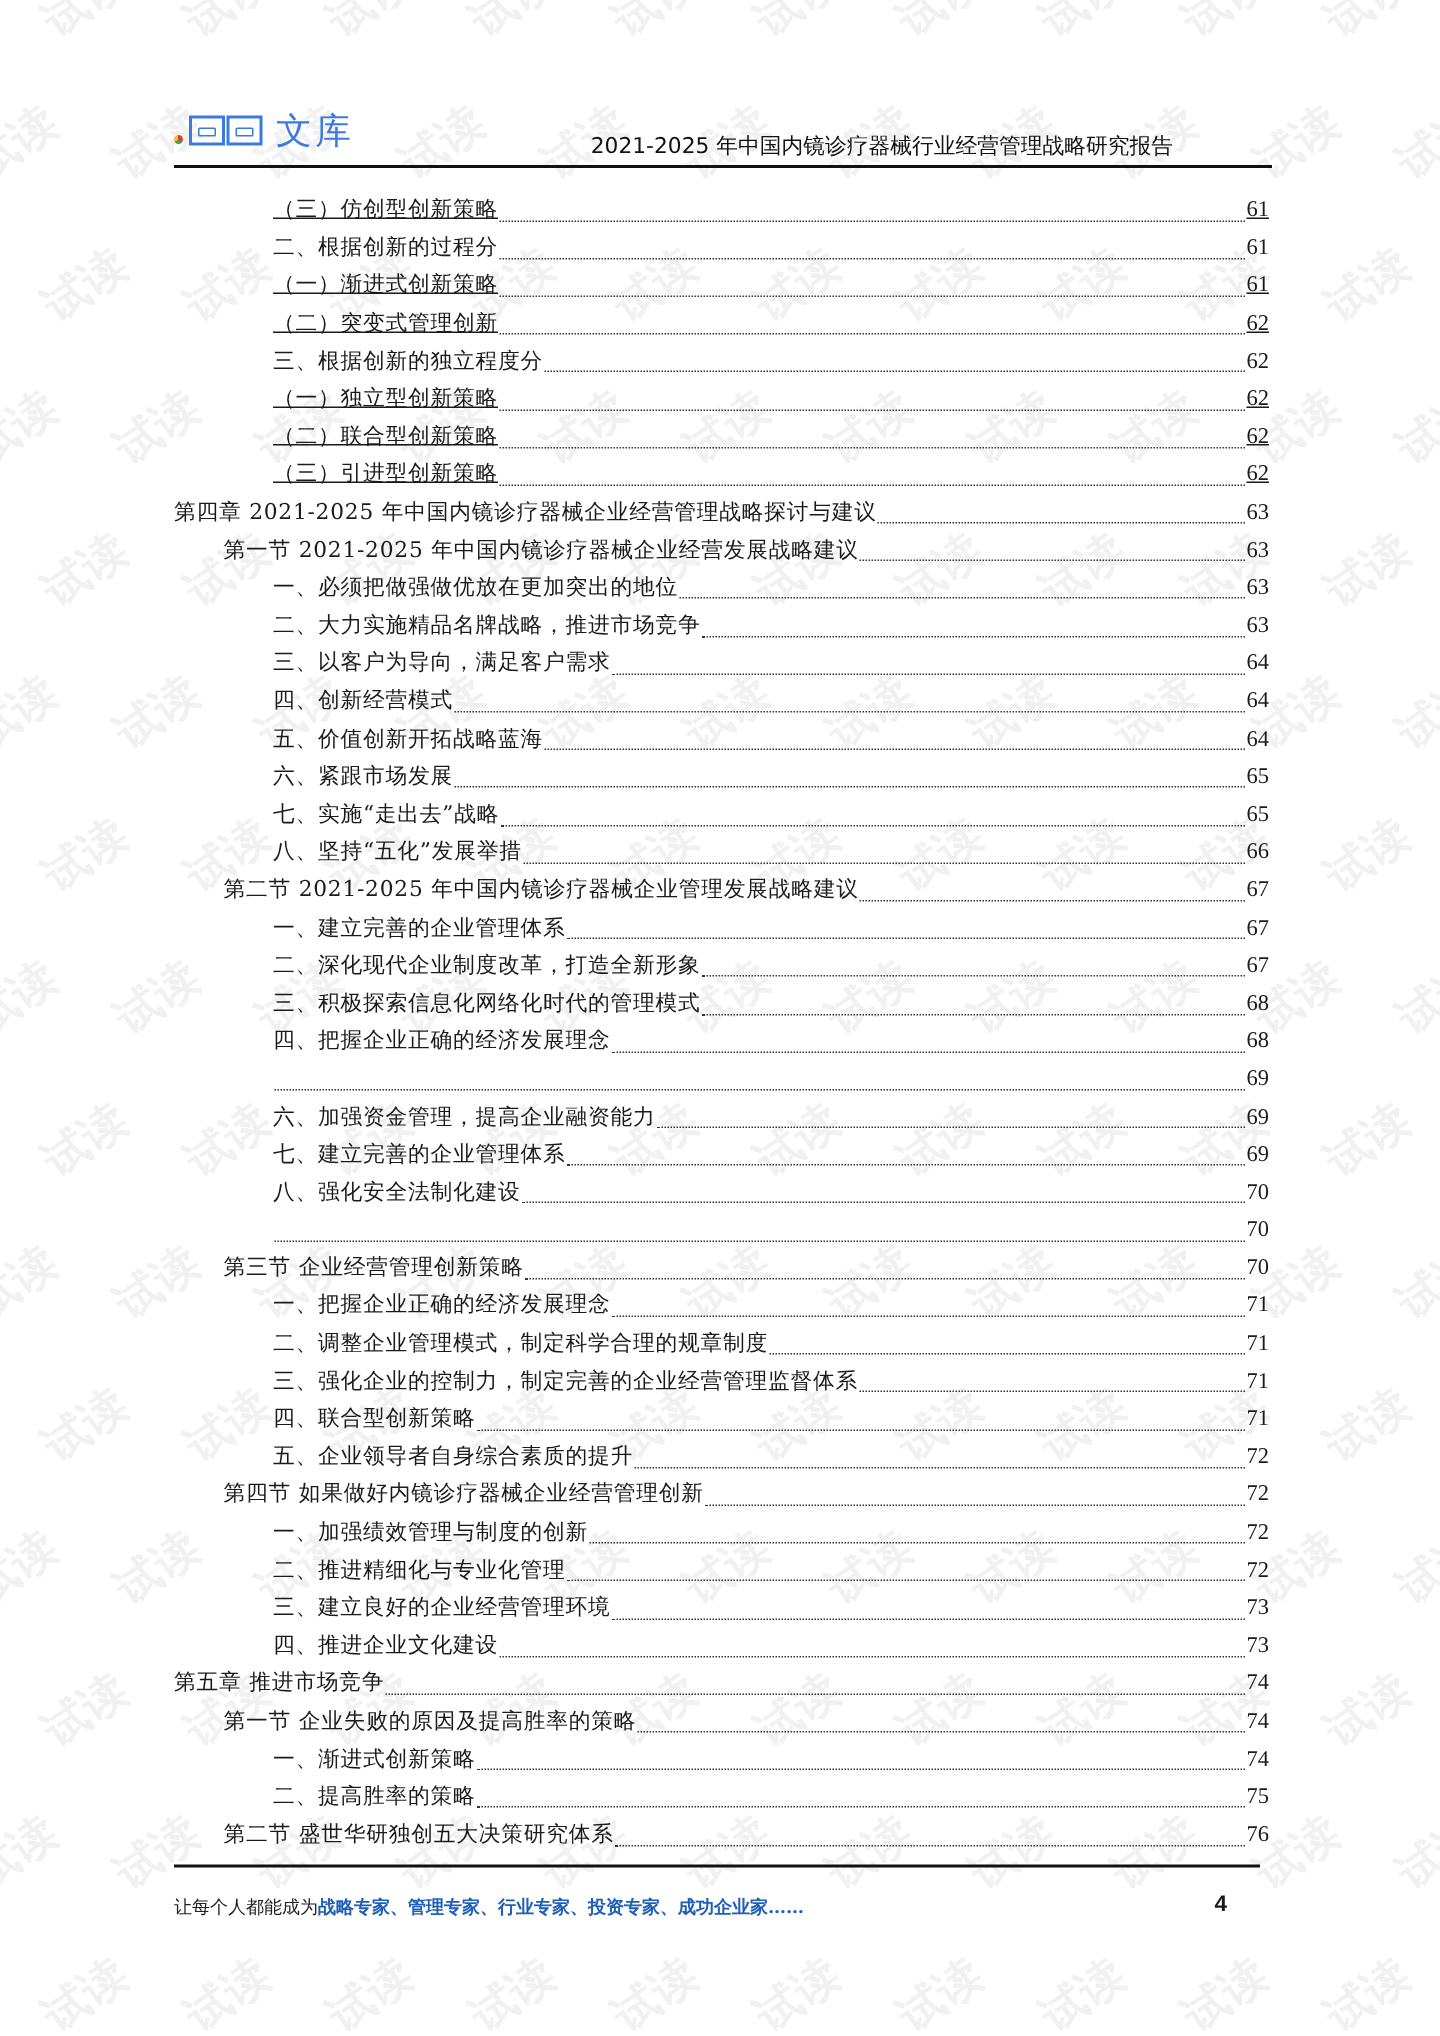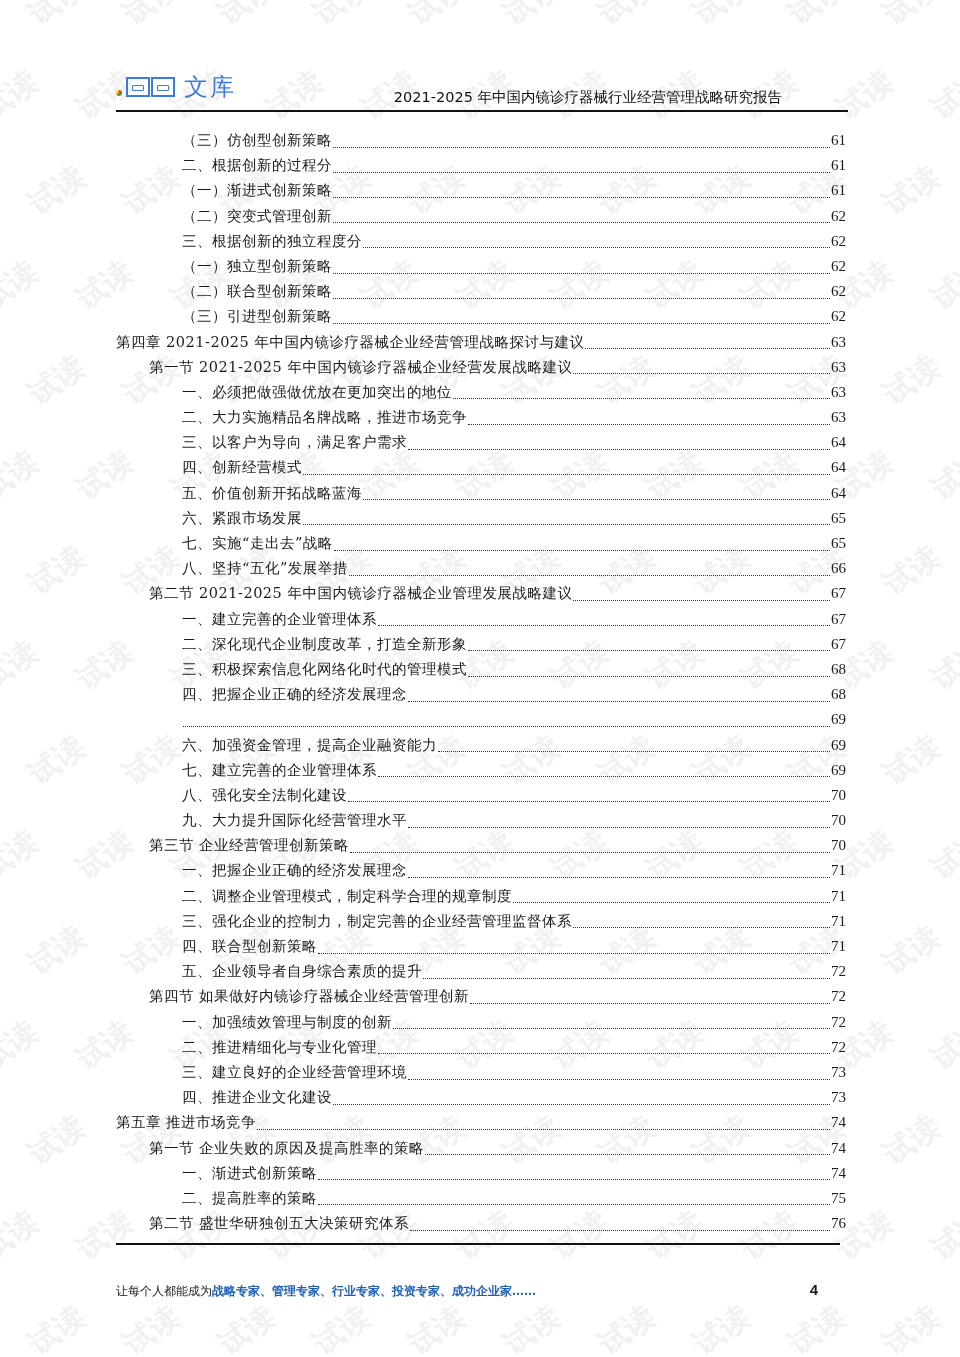--- a/index.html
+++ b/index.html
@@ -41,31 +41,31 @@
     .header-rule { position: absolute; left: 0; right: 0; bottom: 0; height: 2px; background: #111; }
 
     .toc { position: absolute; left: 116px; top: 128px; width: 730px; z-index: 1; }
     .toc-row {
       display: flex; align-items: baseline; height: 25.2px; line-height: 25.2px;
       font-size: 14.5px; white-space: nowrap;
     }
     .toc-row.l0 { padding-left: 0; }
     .toc-row.l1 { padding-left: 33px; }
     .toc-row.l2 { padding-left: 66px; }
-    .toc-row.l3 { padding-left: 66px; }
+    .toc-row.l3 { padding-left: 66px; text-decoration: underline; }
     .toc-title { flex: 0 0 auto; letter-spacing: 0.5px; }
     .toc-leader {
       flex: 1 1 auto; margin: 0 1px; height: 1px; align-self: center;
       border-bottom: 1.5px dotted #333; transform: translateY(6px);
     }
     .toc-page { flex: 0 0 auto; font-family: "Liberation Serif", serif; font-size: 15px; }
 
     .footer { position: absolute; left: 116px; top: 1243px; width: 724px; z-index: 1; }
     .footer-rule { height: 2px; background: #111; }
-    .footer-line { position: relative; height: 40px; margin-top: 20px; }
+    .footer-line { position: relative; height: 40px; }
     .footer-slogan {
       position: absolute; left: 0; top: 18px; font-size: 12px;
       font-family: "DejaVu Serif", serif; color: #222;
     }
     .footer-slogan .hl { color: #1f5fb8; font-weight: bold; }
     .footer-page {
       position: absolute; right: 22px; top: 16px; font-size: 15px; font-weight: bold;
       font-family: "Liberation Sans", sans-serif;
     }
   </style>
@@ -374,21 +374,20 @@
       <span class="toc-title">七、建立完善的企业管理体系</span>
       <span class="toc-leader"></span>
       <span class="toc-page">69</span>
     </div>
     <div class="toc-row l2">
       <span class="toc-title">八、强化安全法制化建设</span>
       <span class="toc-leader"></span>
       <span class="toc-page">70</span>
     </div>
     <div class="toc-row l2">
-      <span class="toc-title">九、大力提升国际化经营管理水平</span>
       <span class="toc-leader"></span>
       <span class="toc-page">70</span>
     </div>
     <div class="toc-row l1">
       <span class="toc-title">第三节  企业经营管理创新策略</span>
       <span class="toc-leader"></span>
       <span class="toc-page">70</span>
     </div>
     <div class="toc-row l2">
       <span class="toc-title">一、把握企业正确的经济发展理念</span>

